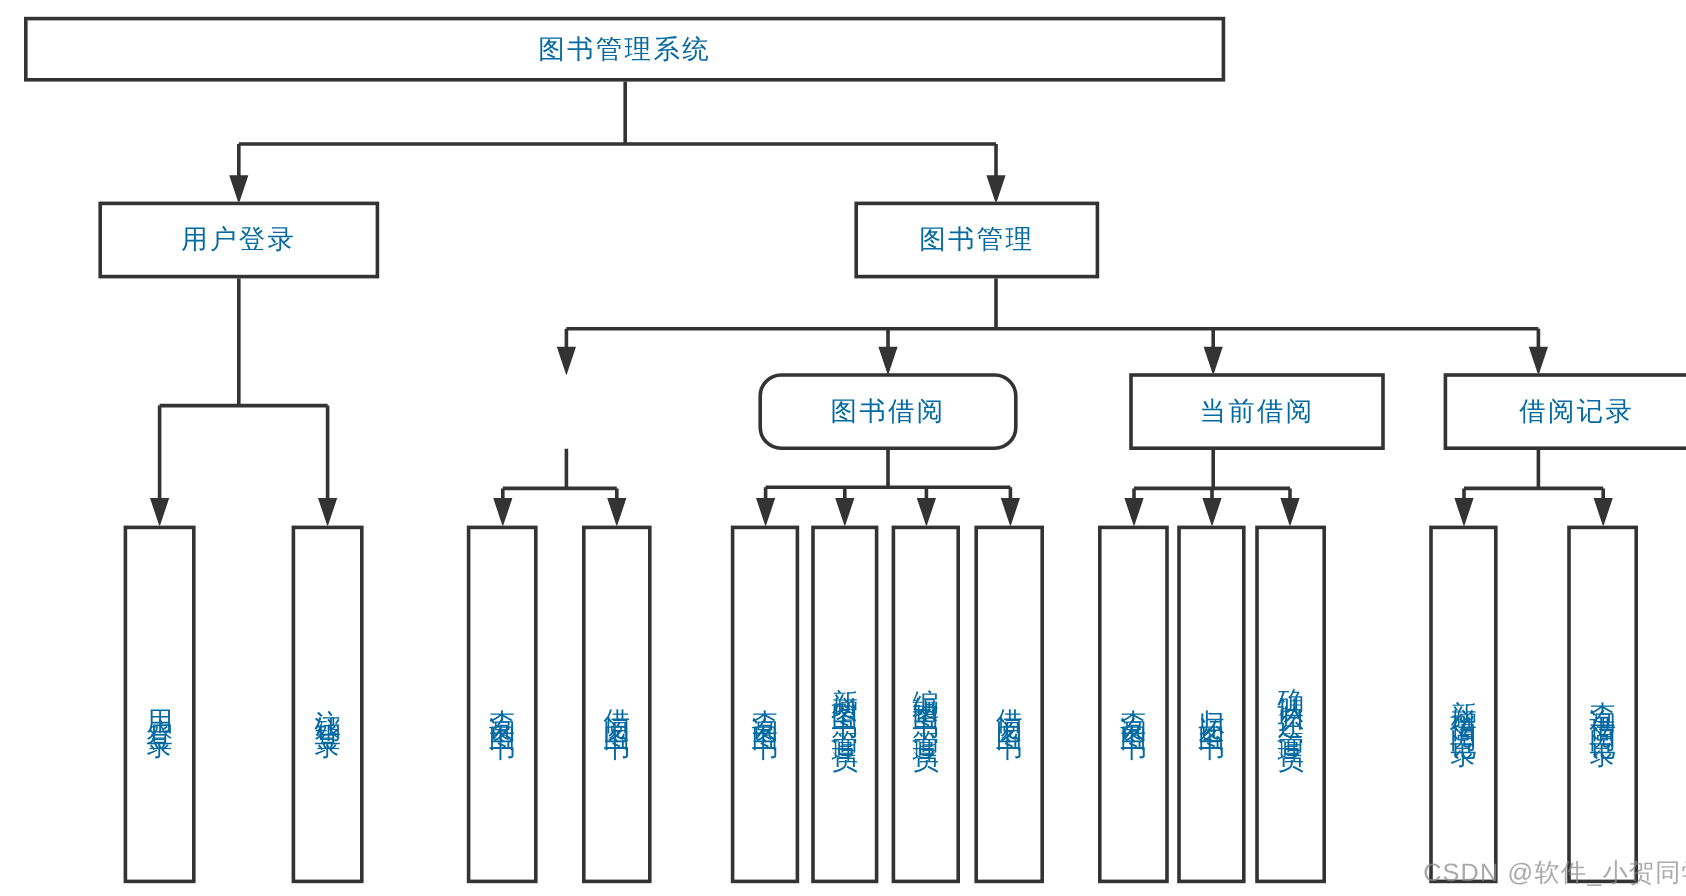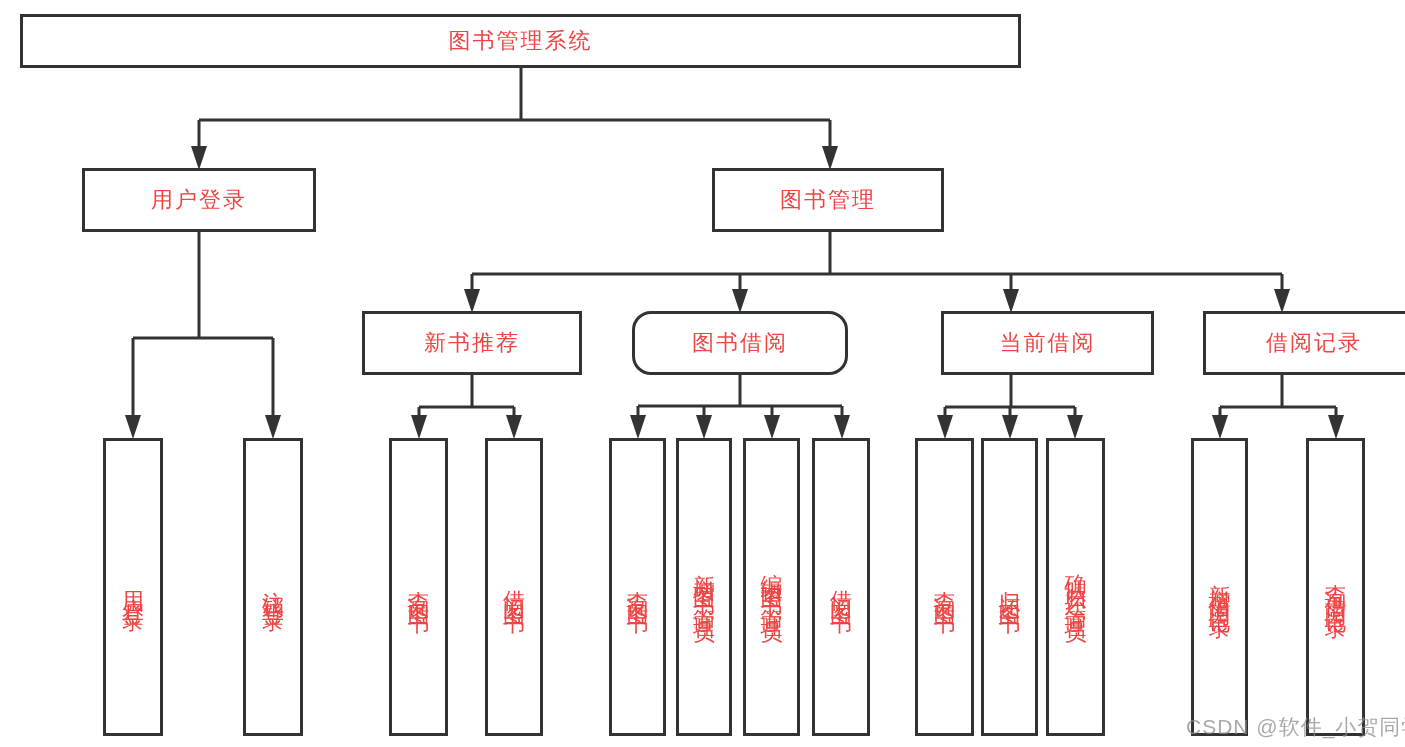--- a/index.html
+++ b/index.html
@@ -9,21 +9,21 @@
     background:#ffffff;
     font-family:"Liberation Sans","DejaVu Sans",sans-serif;
     overflow:hidden;
   }
   #wires{position:absolute;left:0;top:0;width:1405px;height:747px;}
   .box{
     position:absolute;
     box-sizing:border-box;
     background:#ffffff;
     border:3px solid #333333;
-    color:#ef4444;
+    color:#0369a1;
     display:flex;
     align-items:center;
     justify-content:center;
     font-size:22px;
     line-height:1;
     letter-spacing:2px;
     white-space:nowrap;
   }
   .leaf{
     writing-mode:vertical-rl;
@@ -97,23 +97,22 @@
       <polygon points="1002,415 1018,415 1010,439"></polygon>
       <polygon points="1067,415 1083,415 1075,439"></polygon>
       <polygon points="1212,415 1228,415 1220,439"></polygon>
       <polygon points="1328,415 1344,415 1336,439"></polygon>
     </g>
   </svg>
 
   <div class="box" style="left:20px;top:14px;width:1001px;height:54px;">图书管理系统</div>
 
   <div class="box" style="left:82px;top:168px;width:234px;height:64px;">用户登录</div>
-  <div class="box" style="left:712px;top:168px;width:232px;height:64px;">图书管理</div>
+  <div class="box" style="left:712px;top:168px;width:204px;height:64px;">图书管理</div>
 
-  <div class="box" style="left:362px;top:311px;width:220px;height:64px;">新书推荐</div>
   <div class="box" style="left:632px;top:311px;width:216px;height:64px;border-radius:19px;">图书借阅</div>
   <div class="box" style="left:941px;top:311px;width:213px;height:64px;">当前借阅</div>
   <div class="box" style="left:1171px;top:311px;width:222px;height:64px;margin-left:32px;">借阅记录</div>
 
   <div class="box leaf" style="left:103px;top:438px;width:60px;height:298px;">用户登录</div>
   <div class="box leaf" style="left:243px;top:438px;width:60px;height:298px;">注销登录</div>
 
   <div class="box leaf" style="left:389px;top:438px;width:59px;height:298px;">查询图书</div>
   <div class="box leaf" style="left:485px;top:438px;width:58px;height:298px;">借阅图书</div>
 

